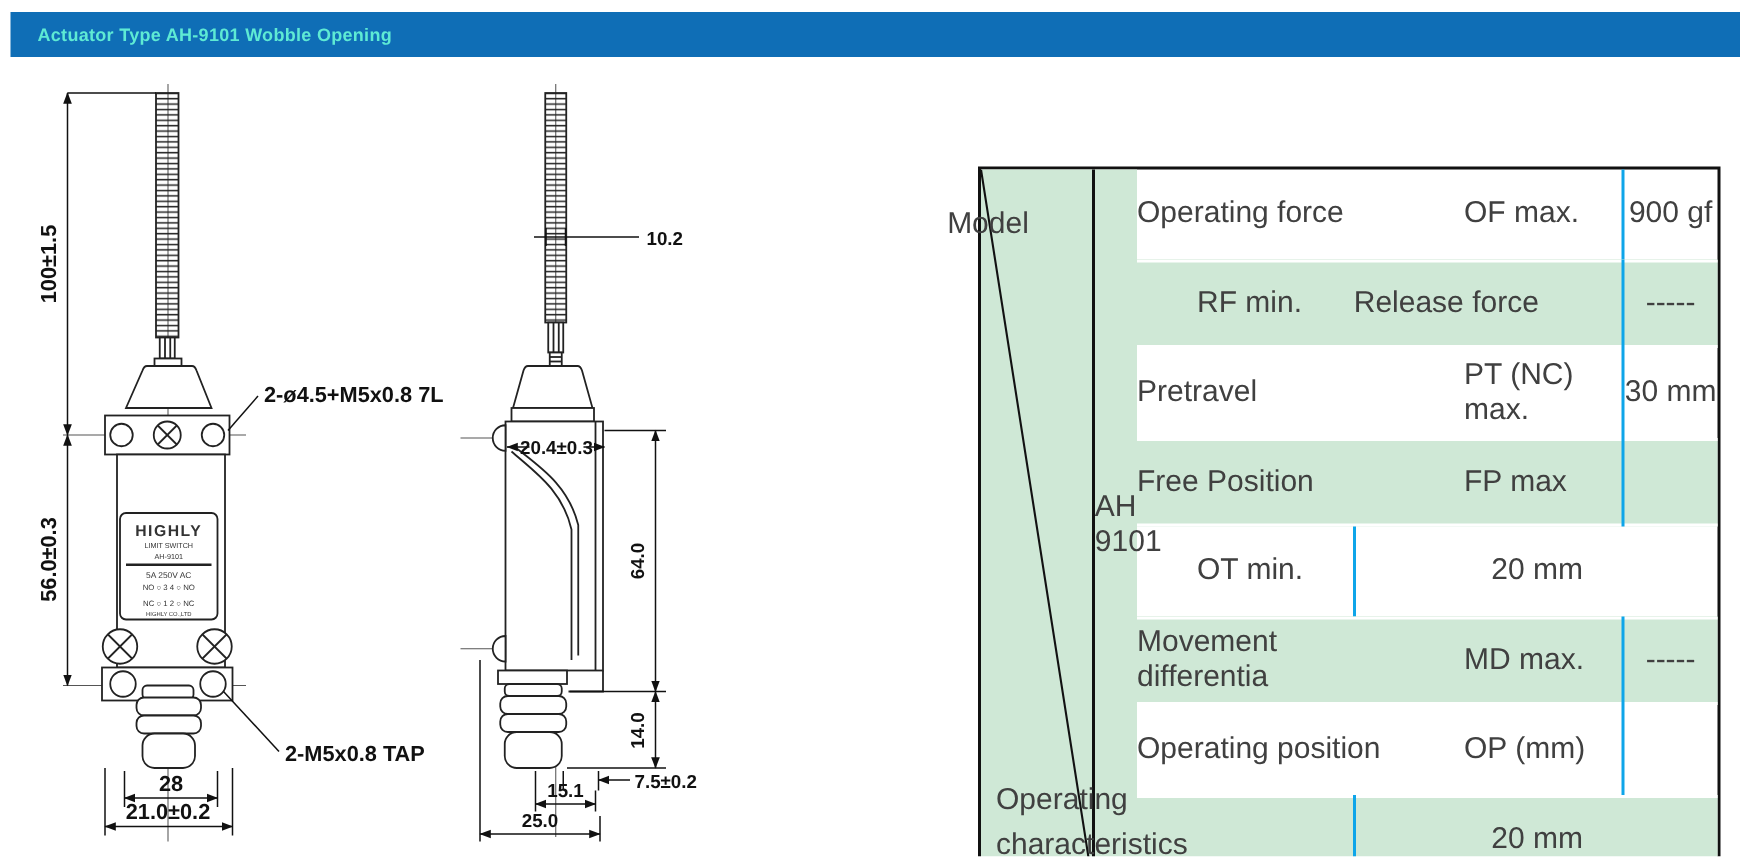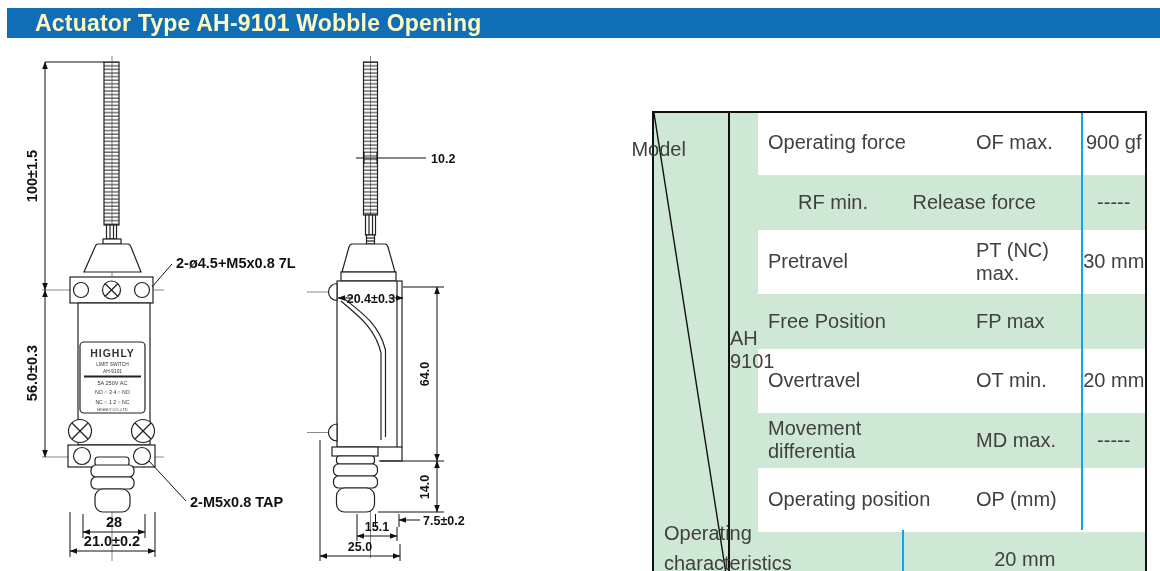--- a/index.html
+++ b/index.html
@@ -6,21 +6,21 @@
     --title-blue:#0f6eb6;
     --table-green:#cfe8d6;
     --line:#1a1a1a;
   }
   html,body{margin:0;padding:0;background:#fff;}
   .page{position:relative;width:1160px;height:571px;background:#fff;overflow:hidden;
         font-family:"Liberation Sans",sans-serif;}
   
   .titlebar{position:absolute;left:7px;top:8px;right:0;height:30px;
             background:var(--title-blue);display:flex;align-items:center;}
-  .titlebar .t{color:#fef9c3;font-weight:bold;font-size:23px;padding-left:28px;letter-spacing:.2px;}
+  .titlebar .t{color:#5eead4;font-weight:bold;font-size:12px;padding-left:18px;letter-spacing:.2px;}
   
   svg.drawing{position:absolute;left:0;top:0;}
   .ln{stroke:#222;stroke-width:1.2;fill:none;}
   .fw{stroke:#222;stroke-width:1.2;fill:#fff;}
   .thin{stroke:#555;stroke-width:.7;fill:none;}
   .dim{stroke:#111;stroke-width:1;fill:none;}
   text.dt{font-family:"Liberation Sans",sans-serif;font-weight:bold;font-size:14.5px;fill:#111;}
   text.ds{font-family:"Liberation Sans",sans-serif;font-weight:bold;font-size:12.5px;fill:#111;}
   text.np{font-family:"Liberation Sans",sans-serif;fill:#333;text-anchor:middle;}
   
@@ -31,21 +31,21 @@
   .corner{flex:0 0 73%;position:relative;border-right:2px solid #111;box-sizing:border-box;}
   .corner svg{position:absolute;left:0;top:0;width:100%;height:100%;}
   .corner .oc{position:absolute;left:10px;bottom:8px;width:175px;line-height:1.5;}
   .corner .mod{position:absolute;right:42px;top:25px;}
   .mhead{flex:1;display:flex;align-items:center;justify-content:center;}
   .tbody{flex:1;display:flex;flex-direction:column;}
   .tr{flex:1;display:flex;align-items:stretch;}
   .tr:nth-child(even){background:var(--table-green);
        box-shadow:inset 0 2px 0 #fff, inset 0 -2px 0 #fff;}
   .td{display:flex;align-items:center;}
-  .c1{flex:0 0 46%;padding-left:10px;box-sizing:border-box;}
+  .c1{flex:0 0 46%;box-sizing:border-box;}
   .c2{flex:0 0 27%;margin-left:40px;}
   .c3{flex:1;border-left:2px solid #0ea5e9;justify-content:center;box-sizing:border-box;}
 </style>
 </head>
 <body>
 
 <div class="page">
 
   <div class="titlebar">
     <div class="t">Actuator Type AH-9101 Wobble Opening</div>
@@ -237,21 +237,20 @@
         <div class="td c1">Pretravel</div>
         <div class="td c2">PT (NC) max.</div>
         <div class="td c3">30 mm</div>
       </div>
       <div class="tr">
         <div class="td c1">Free Position</div>
         <div class="td c2">FP max</div>
         <div class="td c3"></div>
       </div>
       <div class="tr">
-        <div class="td c1">Overtravel</div>
         <div class="td c2">OT min.</div>
         <div class="td c3">20 mm</div>
       </div>
       <div class="tr">
         <div class="td c1">Movement differentia</div>
         <div class="td c2">MD max.</div>
         <div class="td c3">-----</div>
       </div>
       <div class="tr">
         <div class="td c1">Operating position</div>

